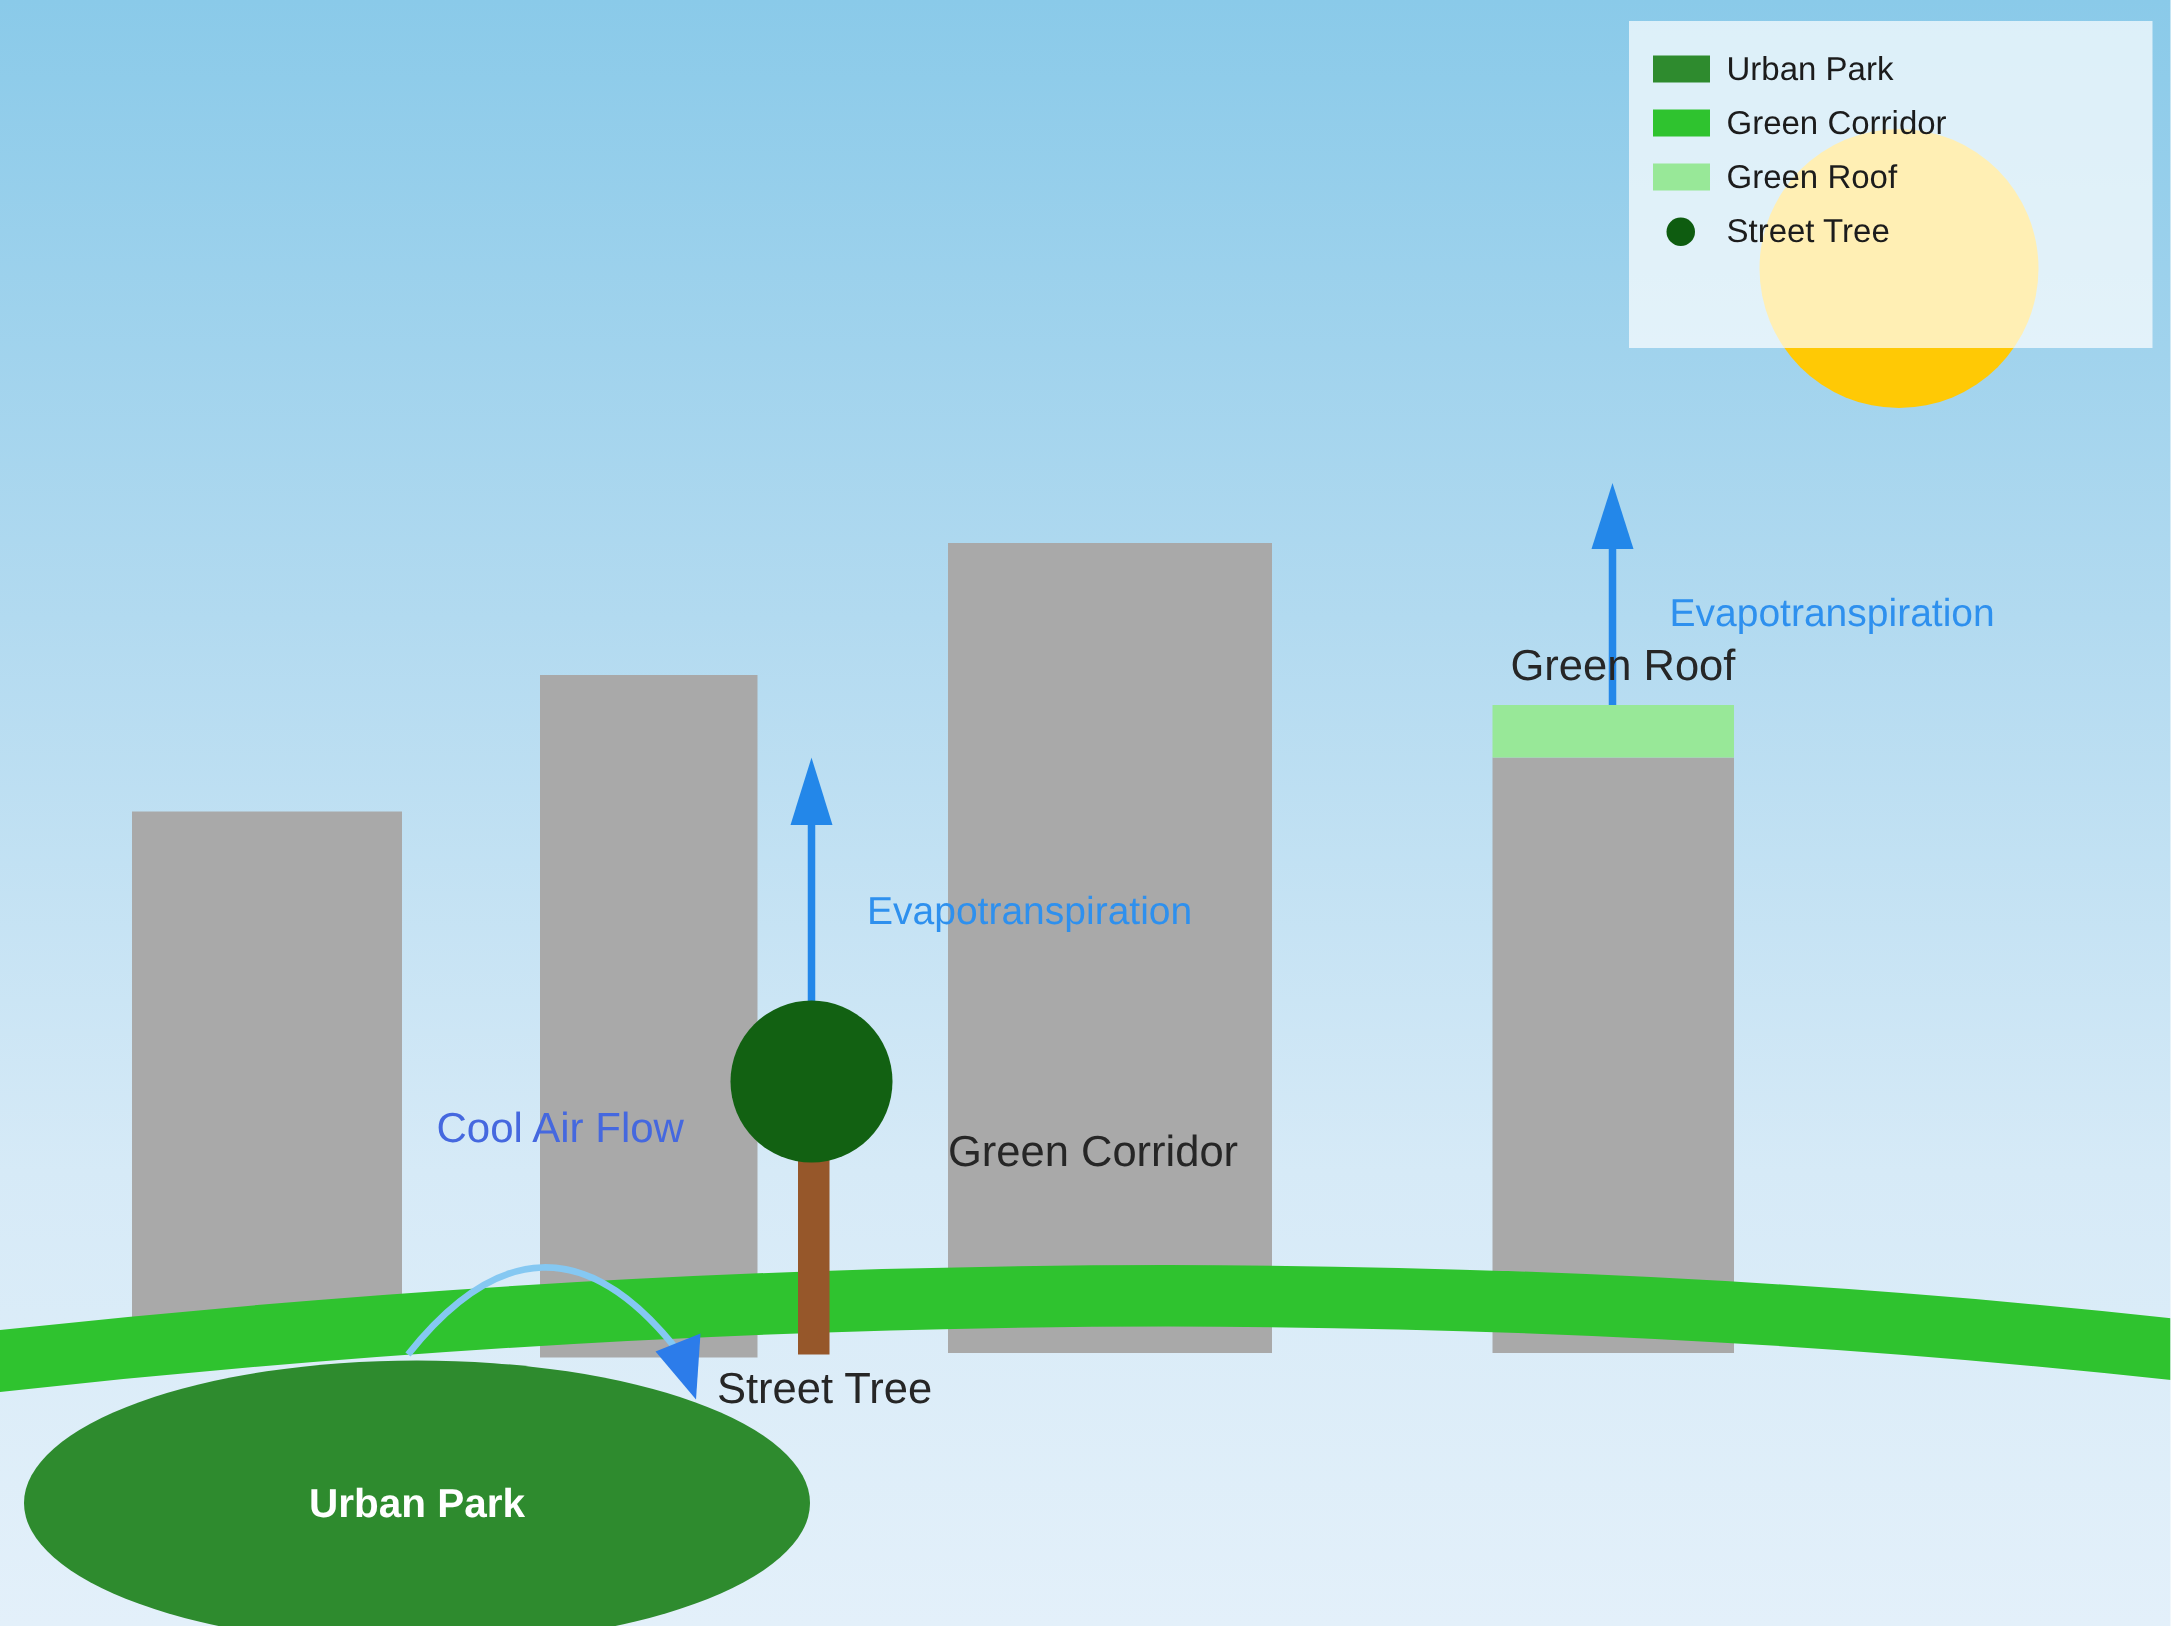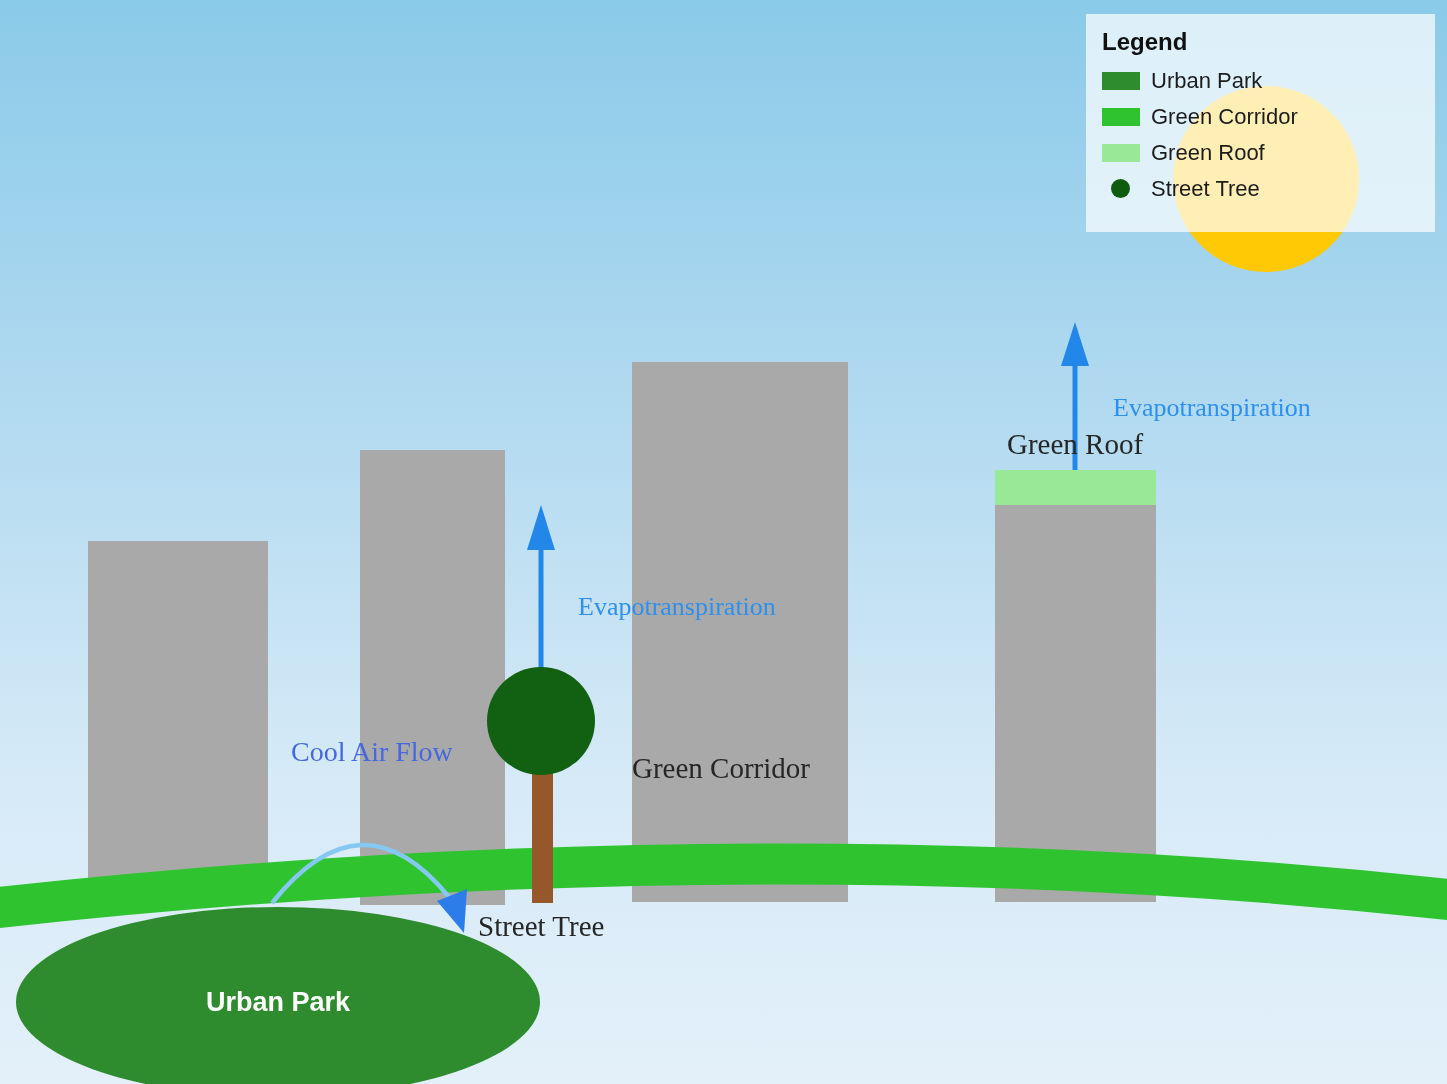--- a/index.html
+++ b/index.html
@@ -46,21 +46,21 @@
   .trunk{position:absolute; left:532px; top:770px; width:21px; height:133px;
          background:var(--trunk-brown); z-index:4;}
   .canopy{position:absolute; left:487px; top:667px; width:108px; height:108px;
           border-radius:50%; background:var(--tree-canopy-green); z-index:4;}
   
   .park{position:absolute; left:16px; top:907px; width:524px; height:190px;
         border-radius:50%; background:var(--urban-park-green); z-index:5;}
   .park-label{position:absolute; left:0; top:80px; width:100%; text-align:center;
               color:var(--urban-park-text); font-size:27px; font-weight:600;}
   
-  .lbl{position:absolute; z-index:6; white-space:nowrap;font-family:Liberation Serif, serif;}
+  .lbl{position:absolute; z-index:6; white-space:nowrap;}
   .lbl.dark{color:var(--label-dark); font-size:29px;}
   .lbl.evapo{color:var(--evapo-label-blue); font-size:26px;}
   .lbl-green-corridor{left:632px; top:752px;}
   .lbl-green-roof{left:1007px; top:428px;}
   .lbl-street-tree{left:478px; top:910px;}
   .lbl-evapo-tree{left:578px; top:592px;}
   .lbl-evapo-roof{left:1113px; top:393px;}
   .lbl-cool-air{left:291px; top:736px; color:var(--cool-air-label-blue); font-size:28px;}
 </style>
 </head>
@@ -94,21 +94,20 @@
   </div>
 
   <div class="lbl dark lbl-green-corridor">Green Corridor</div>
   <div class="lbl dark lbl-green-roof">Green Roof</div>
   <div class="lbl dark lbl-street-tree">Street Tree</div>
   <div class="lbl evapo lbl-evapo-tree">Evapotranspiration</div>
   <div class="lbl evapo lbl-evapo-roof">Evapotranspiration</div>
   <div class="lbl lbl-cool-air">Cool Air Flow</div>
 
   <div class="legend">
-    <div class="legend-title">Legend</div>
     <div class="legend-row">
       <span class="swatch" style="background: rgb(46, 139, 46);"></span>
       <span class="legend-label">Urban Park</span>
     </div>
     <div class="legend-row">
       <span class="swatch" style="background: rgb(47, 195, 47);"></span>
       <span class="legend-label">Green Corridor</span>
     </div>
     <div class="legend-row">
       <span class="swatch" style="background: rgb(152, 232, 152);"></span>

